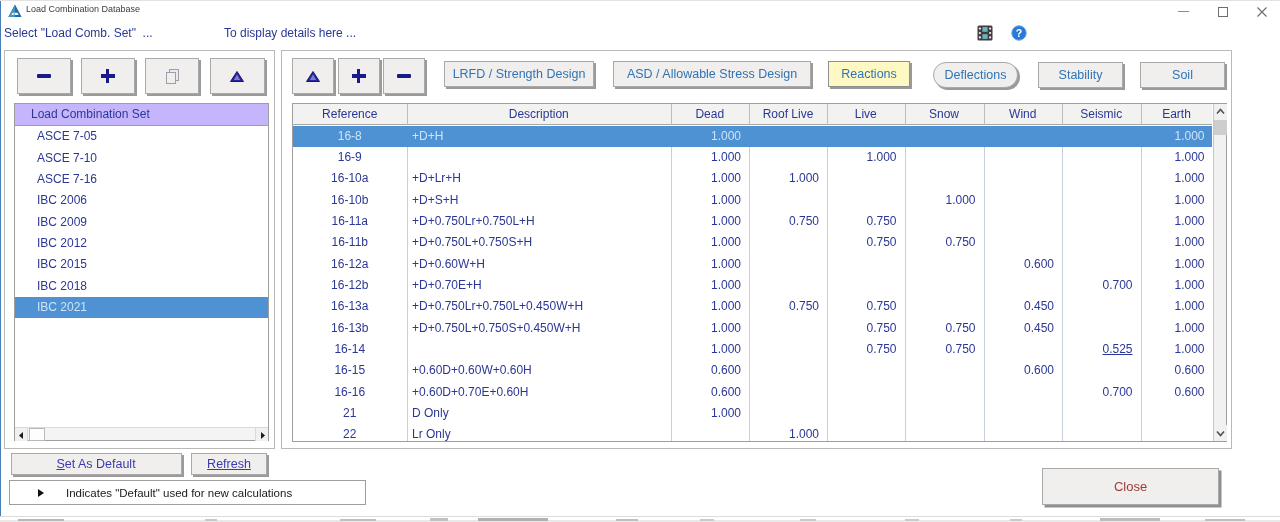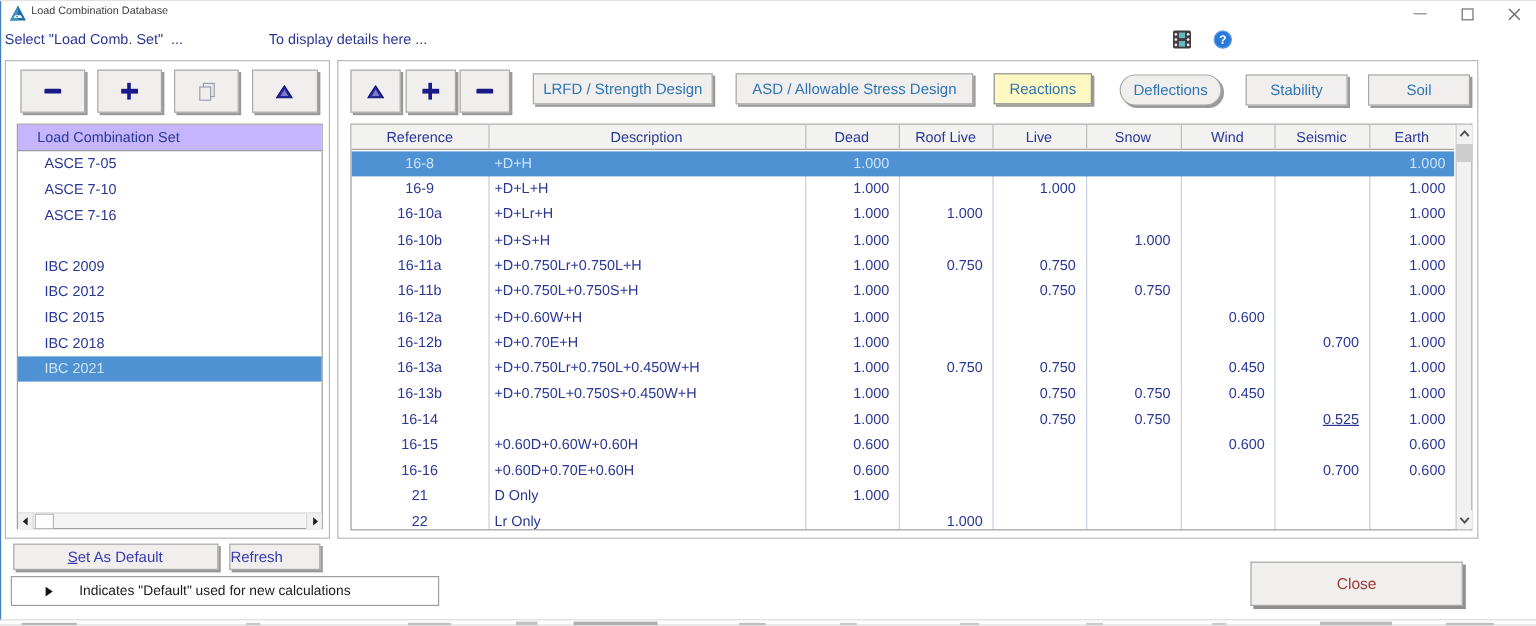--- a/index.html
+++ b/index.html
@@ -85,20 +85,21 @@
 <div class="btn btxt" style="left:933px;top:62px;width:85px;height:26px;background:#f0efee;border-color:#a9a9a9;border-radius:13px;">Deflections</div>
 <div class="btn btxt" style="left:1038px;top:62px;width:85px;height:26px;background:#f0efee;border-color:#a9a9a9;">Stability</div>
 <div class="btn btxt" style="left:1140px;top:62px;width:85px;height:26px;background:#f0efee;border-color:#a9a9a9;">Soil</div>
 <div class="abs" style="left:14px;top:103px;width:255px;height:338px;border:1px solid #9e9e9e;background:#fff;">
 <div class="abs" style="left:0;top:0;width:253px;height:21.5px;background:#c4b5fd;border-bottom:1px solid #9e9e9e;">
         <div class="navy" style="padding-left:16px;font-size:12px;line-height:21px;">Load Combination Set</div>
       </div>
 <div class="abs" style="left:0;top:22.4px;width:253px;height:21.3px;color:#2b3795;font-size:12px;line-height:21.3px;padding-left:22px;">ASCE 7-05</div>
 <div class="abs" style="left:0;top:43.7px;width:253px;height:21.3px;color:#2b3795;font-size:12px;line-height:21.3px;padding-left:22px;">ASCE 7-10</div>
 <div class="abs" style="left:0;top:65.1px;width:253px;height:21.3px;color:#2b3795;font-size:12px;line-height:21.3px;padding-left:22px;">ASCE 7-16</div>
+<div class="abs" style="left:0;top:86.4px;width:253px;height:21.3px;color:#2b3795;font-size:12px;line-height:21.3px;padding-left:22px;">IBC 2006</div>
 <div class="abs" style="left:0;top:107.7px;width:253px;height:21.3px;color:#2b3795;font-size:12px;line-height:21.3px;padding-left:22px;">IBC 2009</div>
 <div class="abs" style="left:0;top:129.0px;width:253px;height:21.3px;color:#2b3795;font-size:12px;line-height:21.3px;padding-left:22px;">IBC 2012</div>
 <div class="abs" style="left:0;top:150.4px;width:253px;height:21.3px;color:#2b3795;font-size:12px;line-height:21.3px;padding-left:22px;">IBC 2015</div>
 <div class="abs" style="left:0;top:171.7px;width:253px;height:21.3px;color:#2b3795;font-size:12px;line-height:21.3px;padding-left:22px;">IBC 2018</div>
 <div class="abs" style="left:0;top:193.0px;width:253px;height:21.3px;background:#4e92d3;color:#cde3f8;font-size:12px;line-height:21.3px;padding-left:22px;">IBC 2021</div>
 <div class="abs" style="left:0;top:323px;width:253px;height:13px;background:#f4f4f4;border-top:1px solid #d9d9d9;">
 <div class="abs" style="left:0;top:0;width:13px;height:13px;background:#f0f0f0;border-right:1px solid #d9d9d9;"><svg width="13" height="13" viewBox="0 0 13 13">
             <polygon points="8,3 8,10 4,6.5" fill="#1a1a1a"></polygon>
           </svg></div>
 <div class="abs" style="left:14px;top:0;width:16px;height:13px;background:#fdfdfd;border:1px solid #b9b9b9;"></div>
@@ -137,21 +138,20 @@
 <div class="vline" style="left:769.5px;top:0;height:315px;"></div>
 <div class="vline" style="left:848.0px;top:0;height:315px;"></div>
 <div class="abs" style="left:0;top:0.0px;width:919.5px;height:21.3px;background:#4e92d3;">
 <div class="cell" style="left:0;width:114.5px;text-align:center;color:#cde3f8;">16-8</div>
 <div class="cell" style="left:114.5px;width:265px;padding-left:5px;color:#cde3f8;">+D+H</div>
 <div class="cell" style="left:378.0px;width:78.5px;text-align:right;padding-right:8px;color:#cde3f8;">1.000</div>
 <div class="cell" style="left:848.0px;width:72.0px;text-align:right;padding-right:8px;color:#cde3f8;">1.000</div>
 </div>
 <div class="abs" style="left:0;top:21.3px;width:919.5px;height:21.3px;">
 <div class="cell" style="left:0;width:114.5px;text-align:center;color:#2b3795;">16-9</div>
-<div class="cell" style="left:114.5px;width:265px;padding-left:5px;color:#2b3795;">+D+L+H</div>
 <div class="cell" style="left:378.0px;width:78.5px;text-align:right;padding-right:8px;color:#2b3795;">1.000</div>
 <div class="cell" style="left:534.5px;width:77.5px;text-align:right;padding-right:8px;color:#2b3795;">1.000</div>
 <div class="cell" style="left:848.0px;width:72.0px;text-align:right;padding-right:8px;color:#2b3795;">1.000</div>
 </div>
 <div class="abs" style="left:0;top:42.7px;width:919.5px;height:21.3px;">
 <div class="cell" style="left:0;width:114.5px;text-align:center;color:#2b3795;">16-10a</div>
 <div class="cell" style="left:114.5px;width:265px;padding-left:5px;color:#2b3795;">+D+Lr+H</div>
 <div class="cell" style="left:378.0px;width:78.5px;text-align:right;padding-right:8px;color:#2b3795;">1.000</div>
 <div class="cell" style="left:456.5px;width:78.0px;text-align:right;padding-right:8px;color:#2b3795;">1.000</div>
 <div class="cell" style="left:848.0px;width:72.0px;text-align:right;padding-right:8px;color:#2b3795;">1.000</div>
@@ -251,21 +251,21 @@
 <div class="abs" style="left:0;top:16px;width:13px;height:15px;background:#cdcdcd;"></div>
 <div class="abs" style="left:0;top:321px;width:13px;height:16px;background:#f1f1f1;"><svg width="13" height="16" viewBox="0 0 13 16">
             <path d="M3 6.5 L6.5 10.5 L10 6.5" fill="none" stroke="#505050" stroke-width="1.6"></path>
           </svg></div>
 </div>
 </div>
 <div class="btn" style="left:10.5px;top:453px;width:171px;height:22px;">
       <div style="color:#3a3ab0;font-size:12.5px;text-align:center;line-height:21px;"><span style="text-decoration:underline;">S</span>et As Default</div>
     </div>
 <div class="btn" style="left:191px;top:453px;width:76px;height:22px;">
-      <div style="color:#3a3ab0;font-size:12.5px;text-align:left;line-height:21px;">Refresh</div>
+      <div style="color:#3a3ab0;font-size:12.5px;text-align:center;line-height:21px;text-decoration:underline;">Refresh</div>
     </div>
 <div class="abs" style="left:9px;top:480px;width:357px;height:25px;border:1px solid #9e9e9e;background:#fff;">
 <svg class="abs" style="left:27px;top:7px;" width="8" height="10" viewBox="0 0 8 10">
         <polygon points="1,1 7,5 1,9" fill="#111"></polygon>
       </svg>
 <div class="abs" style="left:56px;top:0;font-size:11.5px;color:#1a1a1a;line-height:24px;">Indicates "Default" used for new calculations</div>
 </div>
 <div class="btn" style="left:1042px;top:468px;width:177px;height:37px;box-shadow:2.5px 2.5px 0 0 #8f8f8f;">
       <div style="color:#9e3a38;font-size:13px;text-align:center;line-height:35px;">Close</div>
     </div>

